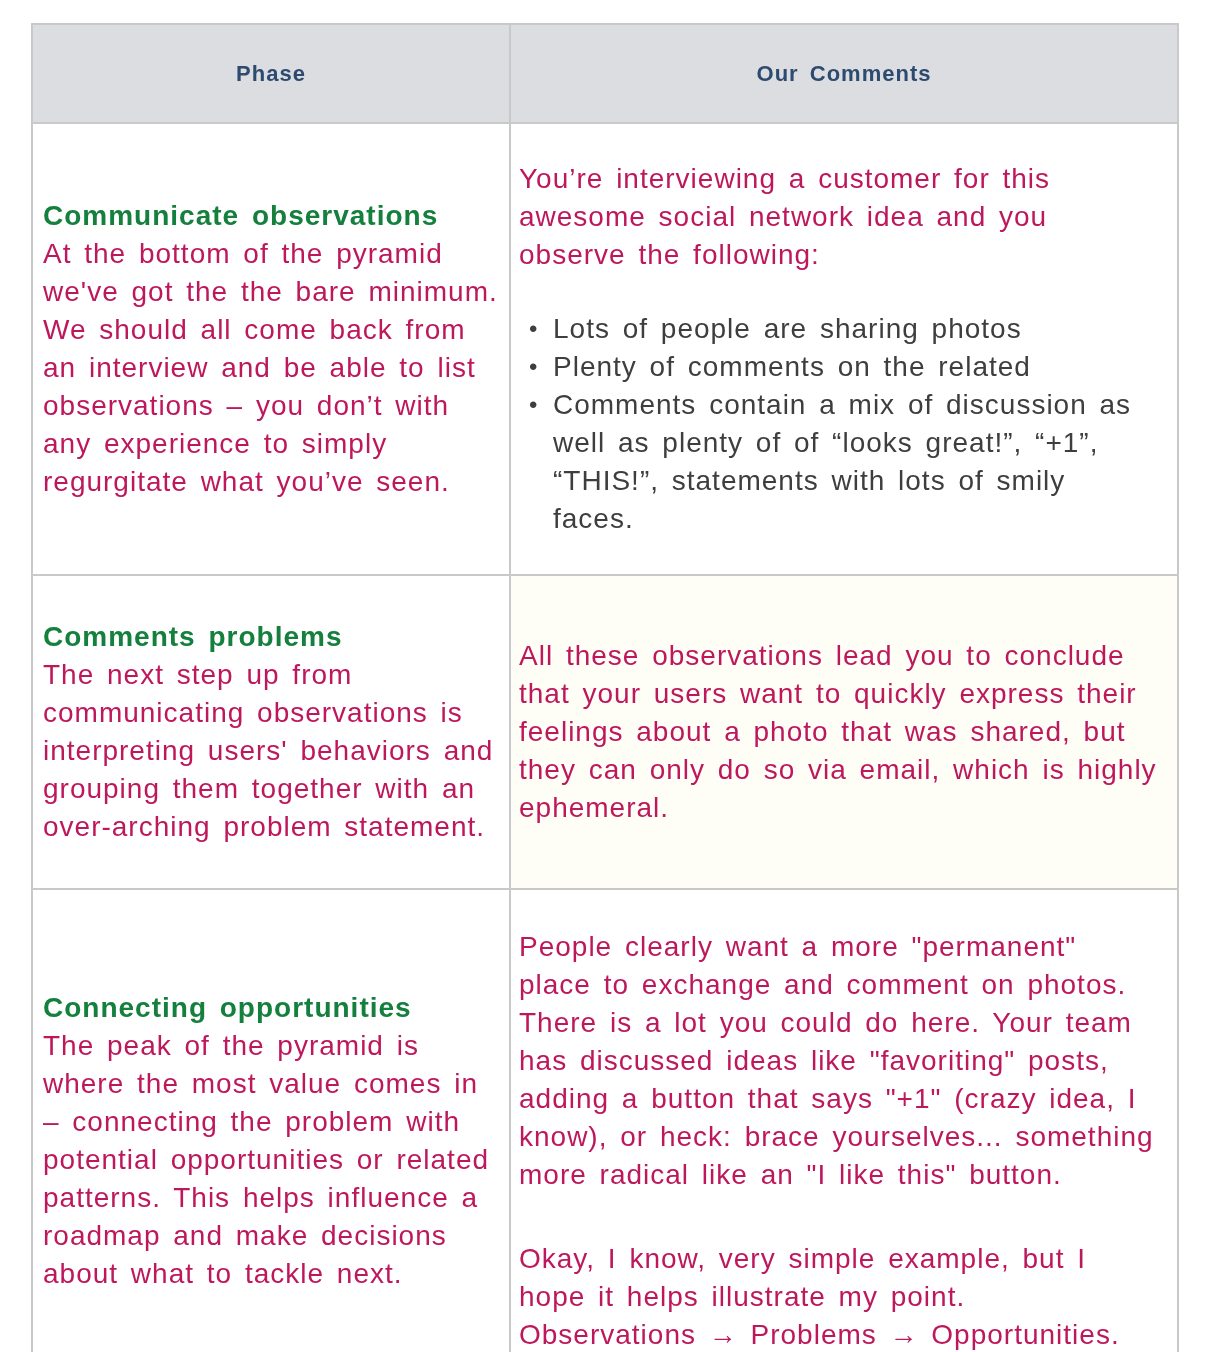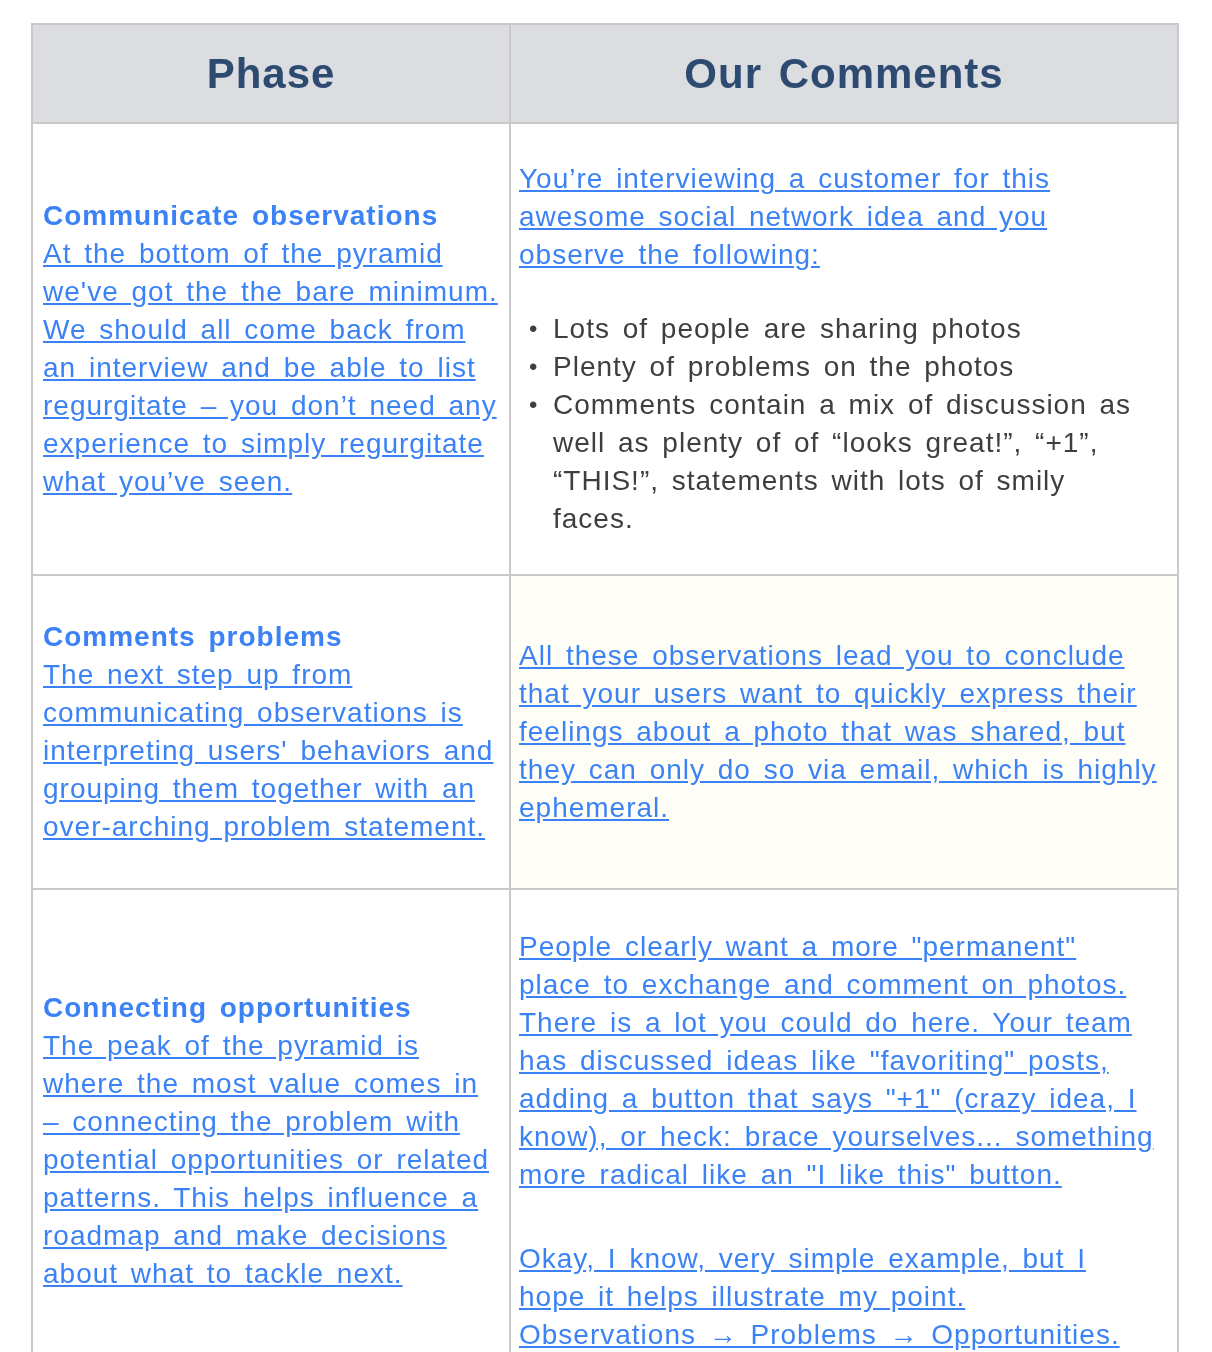--- a/index.html
+++ b/index.html
@@ -29,39 +29,39 @@
     vertical-align: middle;
     font-size: 28px;
     line-height: 38px;
     letter-spacing: 1px;
     word-spacing: 4px;
   }
   th {
     height: 95px;
     background: #dcdde0;
     color: #2d4a70;
-    font-size: 42px;
+    font-size: 22px;
     font-weight: bold;
     text-align: center;
   }
   td.cell-phase {
     padding: 10px 8px 10px 10px;
   }
   td.cell-example {
     padding: 10px 18px 10px 8px;
   }
   tr.row-1 td { height: 430px; }
   tr.row-2 td { height: 292px; }
   tr.row-3 td { height: 482px; }
   td.cell-highlight { background: #fffef6; }
   .cell-title {
     font-weight: bold;
-    color: #3b82f6;
+    color: #15803d;
   }
-  .cell-body, .para, .line { color: #3b82f6; text-decoration: underline; }
+  .cell-body, .para, .line { color: #be185d; }
   ul.bullets {
     list-style: none;
     margin: 36px 0 0 0;
     padding: 0;
   }
   ul.bullets li {
     position: relative;
     padding-left: 34px;
     padding-right: 14px;
   }
@@ -86,32 +86,32 @@
     <thead>
       <tr>
         <th>Phase</th>
         <th>Our Comments</th>
       </tr>
     </thead>
     <tbody>
       <tr class="row-1">
         <td class="cell-phase">
           <div class="cell-title">Communicate observations</div>
-          <div class="cell-body">At the bottom of the pyramid we've got the the bare minimum. We should all come back from an interview and be able to list regurgitate – you don’t need any experience to simply regurgitate what you’ve seen.</div>
+          <div class="cell-body">At the bottom of the pyramid we've got the the bare minimum. We should all come back from an interview and be able to list observations – you don’t with any experience to simply regurgitate what you’ve seen.</div>
         </td>
         <td class="cell-example">
           <div class="para para-first">You’re interviewing a customer for this awesome social network idea and you observe the following:</div>
           <ul class="bullets">
             <li>
               <span class="bullet">•</span>
               <span>Lots of people are sharing photos</span>
             </li>
             <li>
               <span class="bullet">•</span>
-              <span>Plenty of problems on the photos</span>
+              <span>Plenty of comments on the related</span>
             </li>
             <li>
               <span class="bullet">•</span>
               <span>Comments contain a mix of discussion as well as plenty of of “looks great!”, “+1”, “THIS!”, statements with lots of smily faces.</span>
             </li>
           </ul>
         </td>
       </tr>
       <tr class="row-2">
         <td class="cell-phase">

